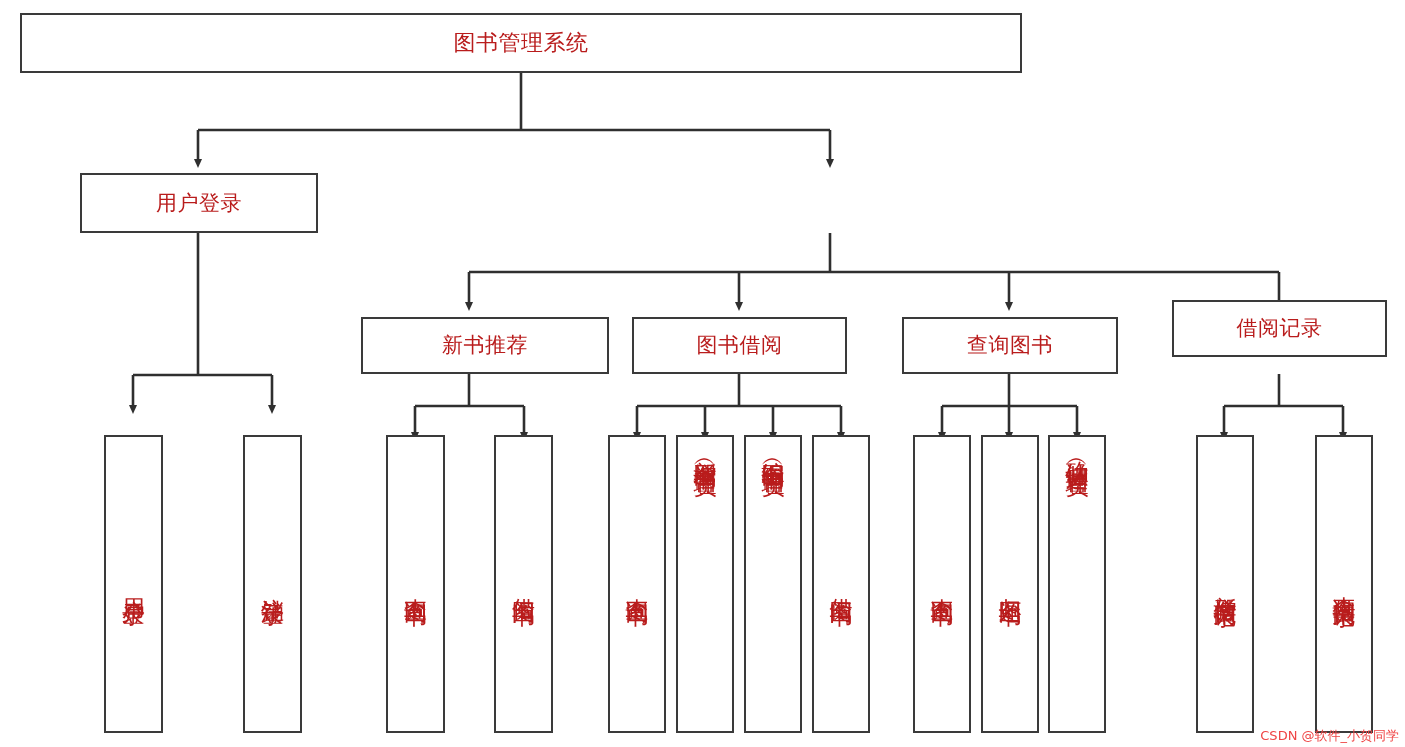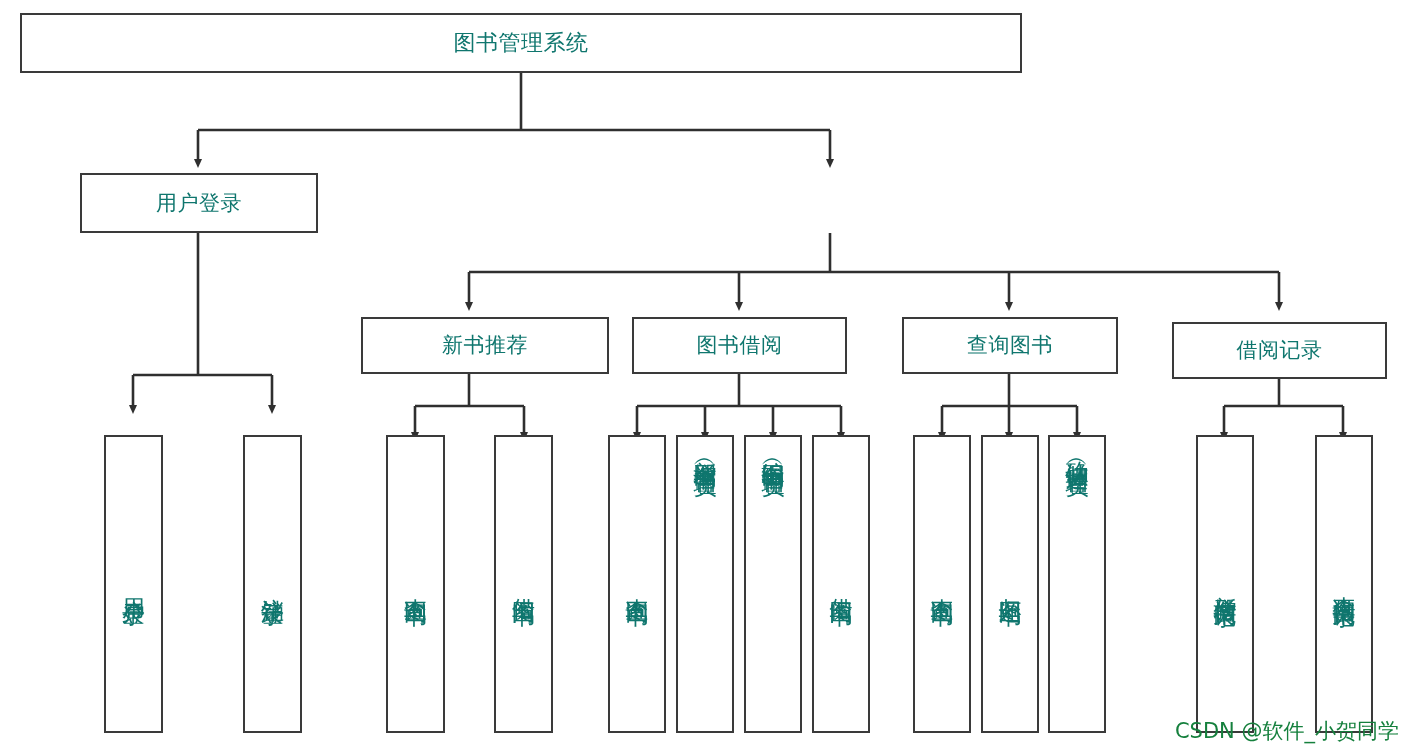--- a/index.html
+++ b/index.html
@@ -27,21 +27,21 @@
     pointer-events: none;
   }
   .node {
     position: absolute;
     box-sizing: border-box;
     background: #ffffff;
     border: 2px solid #3a3a3a;
     display: flex;
     align-items: center;
     justify-content: center;
-    color: #0f766e;
+    color: #b91c1c;
     z-index: 2;
   }
   .node .label {
     display: block;
     text-align: center;
     line-height: 1.18;
     white-space: nowrap;
   }
   
   .node.horiz .label {
@@ -67,22 +67,22 @@
     max-height: 100%;
   }
   .node.vert.mid {
     align-items: center;
     padding-top: 0;
   }
   .watermark {
     position: absolute;
     right: 6px;
     bottom: 2px;
-    font-size: 21px;
-    color: #15803d;
+    font-size: 13px;
+    color: #ef4444;
     white-space: nowrap;
     z-index: 3;
     font-family: "DejaVu Sans", "Liberation Sans", sans-serif;
   }
 </style>
 </head>
 <body>
 
 <div id="canvas">
 
@@ -150,21 +150,21 @@
   </div>
 
   <div class="node horiz" style="left:632px; top:317px; width:215px; height:57px;">
     <span class="label">图书借阅</span>
   </div>
 
   <div class="node horiz" style="left:902px; top:317px; width:216px; height:57px;">
     <span class="label">查询图书</span>
   </div>
 
-  <div class="node horiz" style="left:1172px; top:322px; width:215px; height:57px;">
+  <div class="node horiz" style="left:1172px; top:300px; width:215px; height:57px;">
     <span class="label">借阅记录</span>
   </div>
 
   <div class="node vert mid" style="left:104px; top:435px; width:59px; height:298px;">
     <span class="label">用户登录</span>
   </div>
 
   <div class="node vert mid" style="left:243px; top:435px; width:59px; height:298px;">
     <span class="label">注销登录</span>
   </div>

